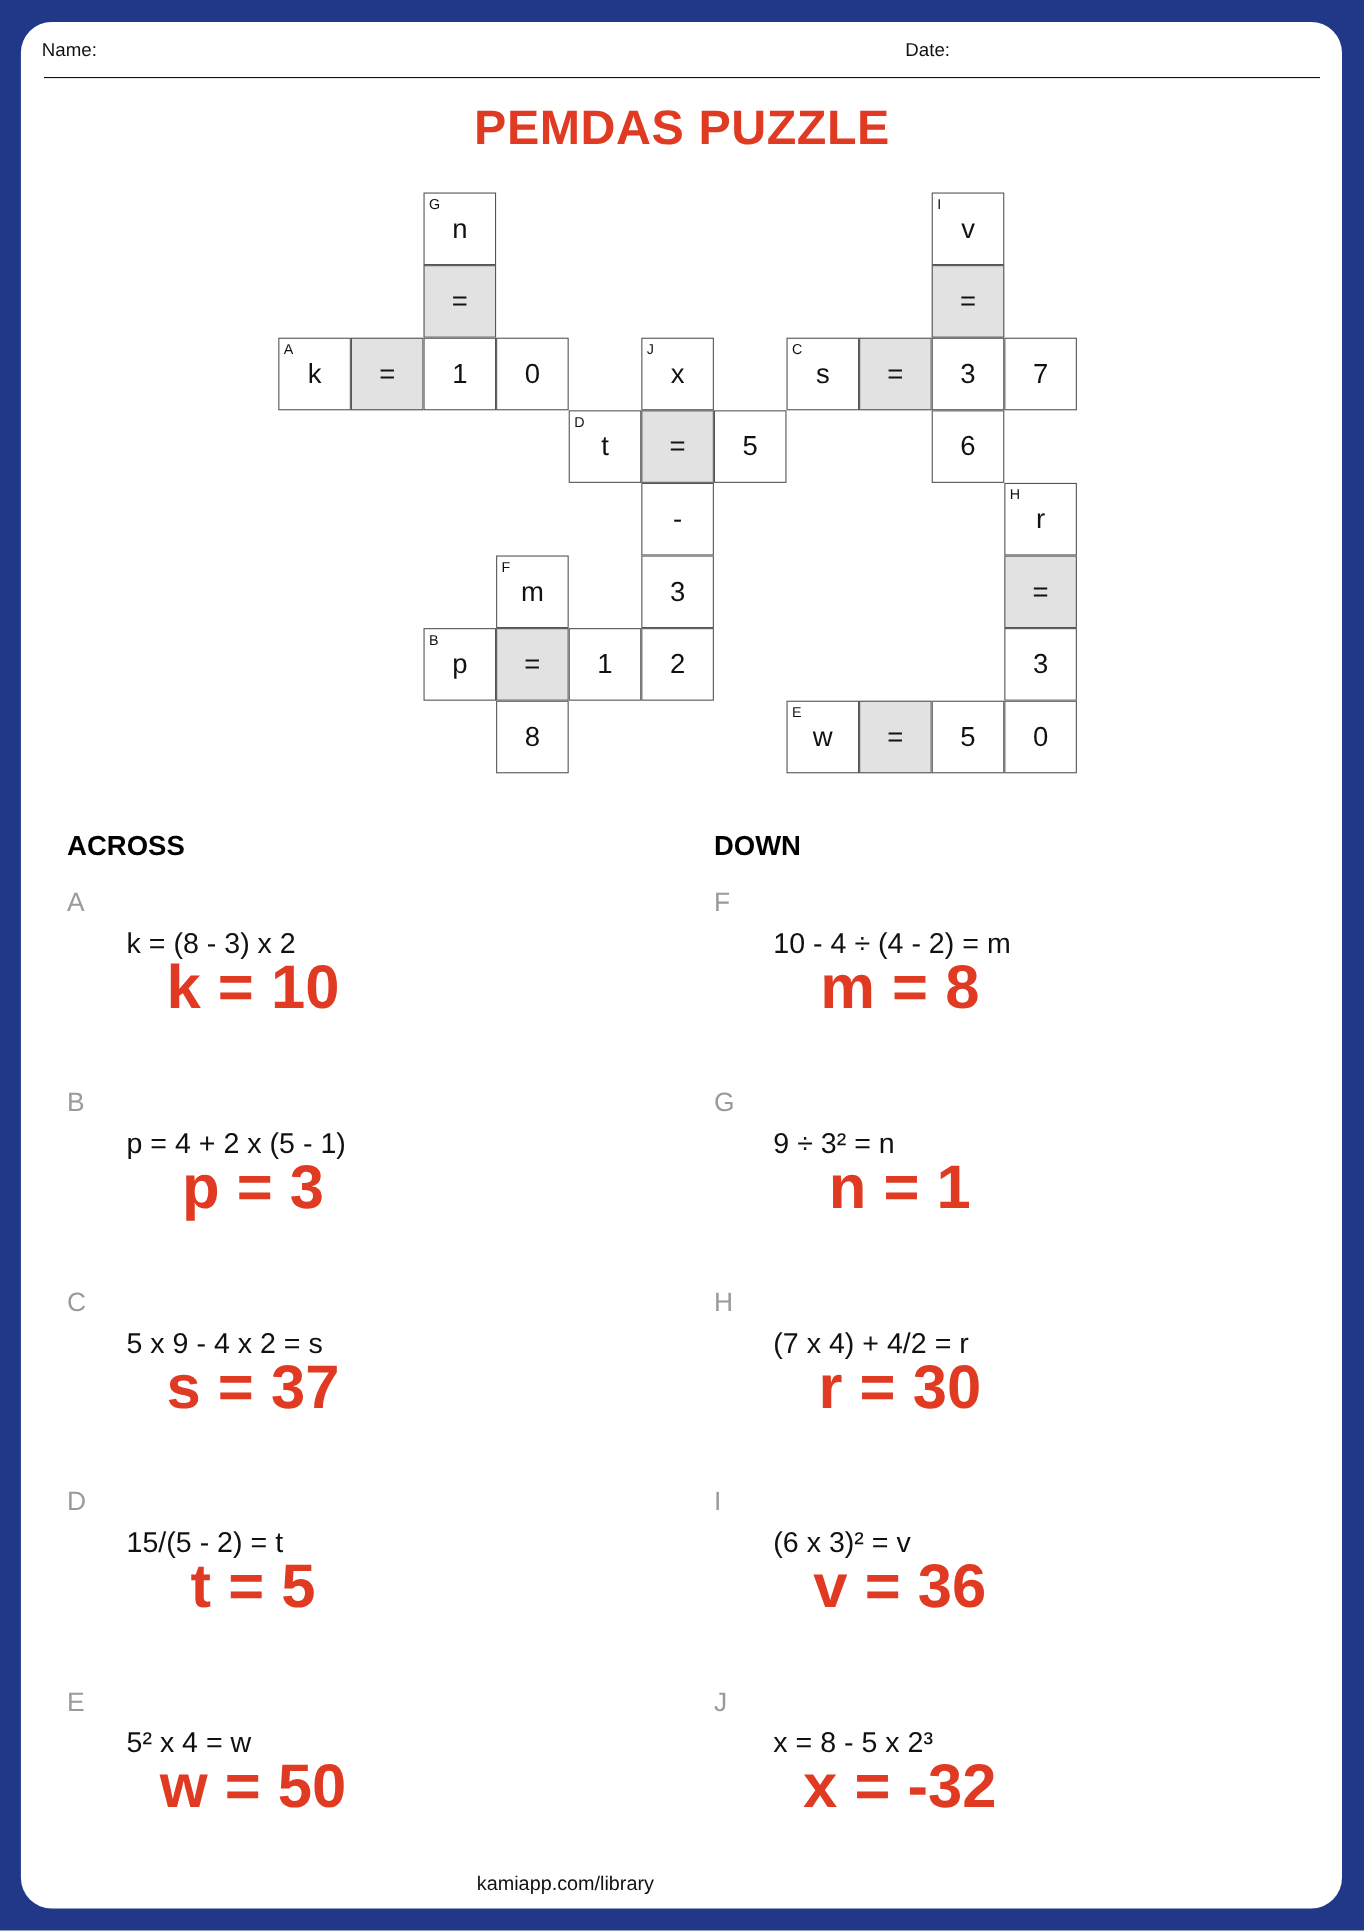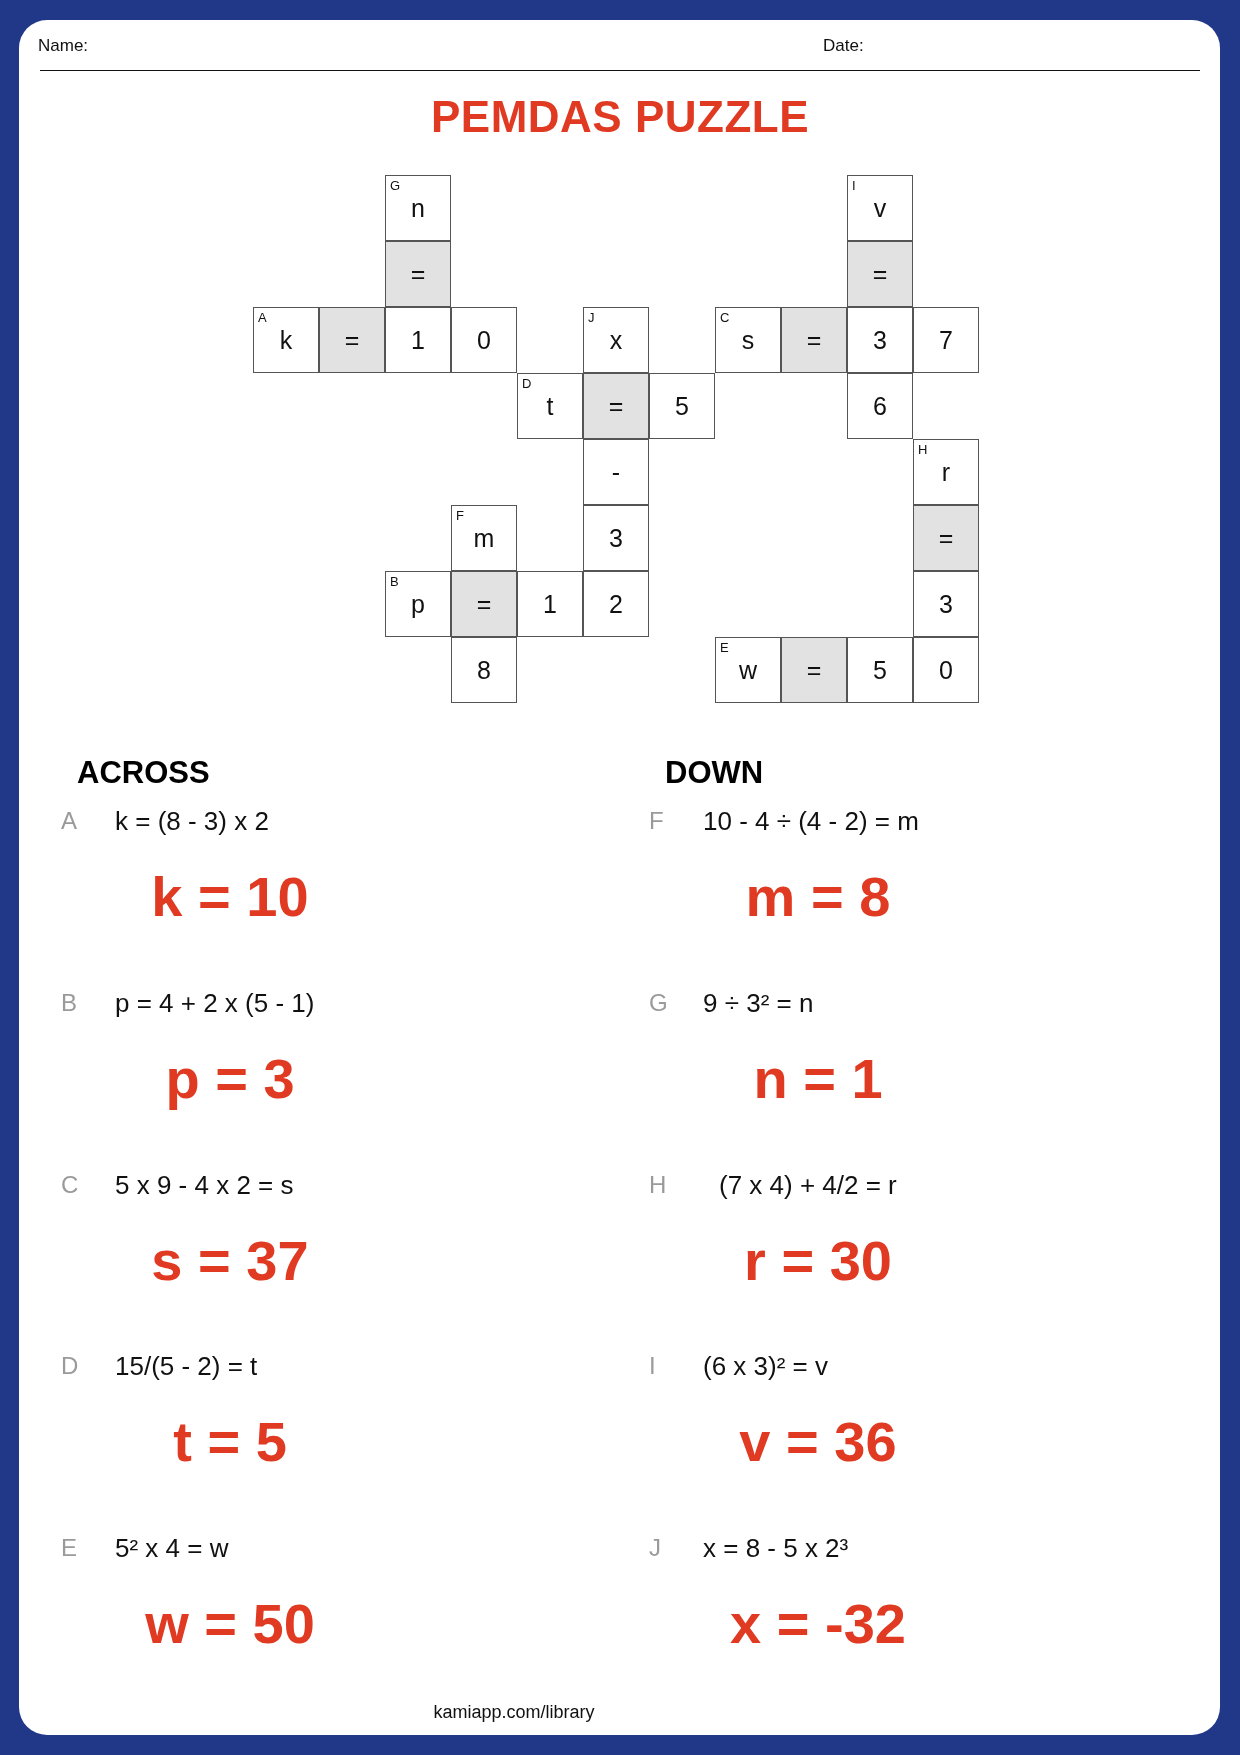--- a/index.html
+++ b/index.html
@@ -5,23 +5,23 @@
   html,body{margin:0;padding:0;}
   body{width:1240px;height:1755px;background:#213889;position:relative;overflow:hidden;font-family:"Liberation Sans",sans-serif;}
   .card{position:absolute;left:19px;top:20px;width:1201px;height:1715px;background:#fff;border-radius:28px;}
   .hdr-label{position:absolute;top:36px;font-size:17px;color:#111;}
   .hdr-line{position:absolute;left:40px;top:70px;width:1160px;height:1px;background:#111;}
   .title{position:absolute;left:0;width:1240px;top:92px;text-align:center;font-size:44px;font-weight:bold;color:#e03a22;letter-spacing:0.5px;}
   .cell{position:absolute;width:66px;height:66px;box-sizing:border-box;border:1px solid #555;background:#fff;}
   .cell.eq{background:#e2e2e2;}
   .cell .lbl{position:absolute;left:4px;top:2px;font-size:13px;color:#111;}
   .cell .val{position:absolute;left:0;right:0;top:18px;text-align:center;font-size:25px;color:#111;}
-  .sec-head{position:absolute;top:755px;font-size:31px;font-weight:bold;color:#000;margin-left:16px;}
+  .sec-head{position:absolute;top:755px;font-size:25px;font-weight:bold;color:#000;}
   .clue-letter{position:absolute;font-size:24px;color:#9a9a9a;}
-  .clue-text{position:absolute;font-size:26px;color:#111;}
+  .clue-text{position:absolute;font-size:26px;color:#111;margin-top:36px;}
   .answer{position:absolute;font-size:56px;font-weight:bold;color:#e03a22;width:300px;text-align:center;}
   .footer{position:absolute;left:0;width:1028px;top:1702px;text-align:center;font-size:18px;color:#111;}
 </style>
 </head>
 <body>
 
 <div class="card"></div>
 
 <div class="hdr-label" style="left:38px">Name:</div>
 <div class="hdr-label" style="left:823px">Date:</div>
@@ -157,21 +157,21 @@
     <div class="clue-letter" style="left: 61px; top: 1534px;">E</div>
     <div class="clue-text" style="left: 115px; top: 1533px;">5² x 4 = w</div>
     <div class="answer" style="left: 80px; top: 1591px;">w = 50</div>
     <div class="clue-letter" style="left: 649px; top: 807px;">F</div>
     <div class="clue-text" style="left: 703px; top: 806px;">10 - 4 ÷ (4 - 2) = m</div>
     <div class="answer" style="left: 668px; top: 864px;">m = 8</div>
     <div class="clue-letter" style="left: 649px; top: 989px;">G</div>
     <div class="clue-text" style="left: 703px; top: 988px;">9 ÷ 3² = n</div>
     <div class="answer" style="left: 668px; top: 1046px;">n = 1</div>
     <div class="clue-letter" style="left: 649px; top: 1171px;">H</div>
-    <div class="clue-text" style="left: 719px; top: 1170px; text-align: right;">(7 x 4) + 4/2 = r</div>
+    <div class="clue-text" style="left: 703px; top: 1170px; text-align: right;">(7 x 4) + 4/2 = r</div>
     <div class="answer" style="left: 668px; top: 1228px;">r = 30</div>
     <div class="clue-letter" style="left: 649px; top: 1352px;">I</div>
     <div class="clue-text" style="left: 703px; top: 1351px;">(6 x 3)² = v</div>
     <div class="answer" style="left: 668px; top: 1409px;">v = 36</div>
     <div class="clue-letter" style="left: 649px; top: 1534px;">J</div>
     <div class="clue-text" style="left: 703px; top: 1533px;">x = 8 - 5 x 2³</div>
     <div class="answer" style="left: 668px; top: 1591px;">x = -32</div>
   </div>
 
 <div class="footer">kamiapp.com/library</div>

